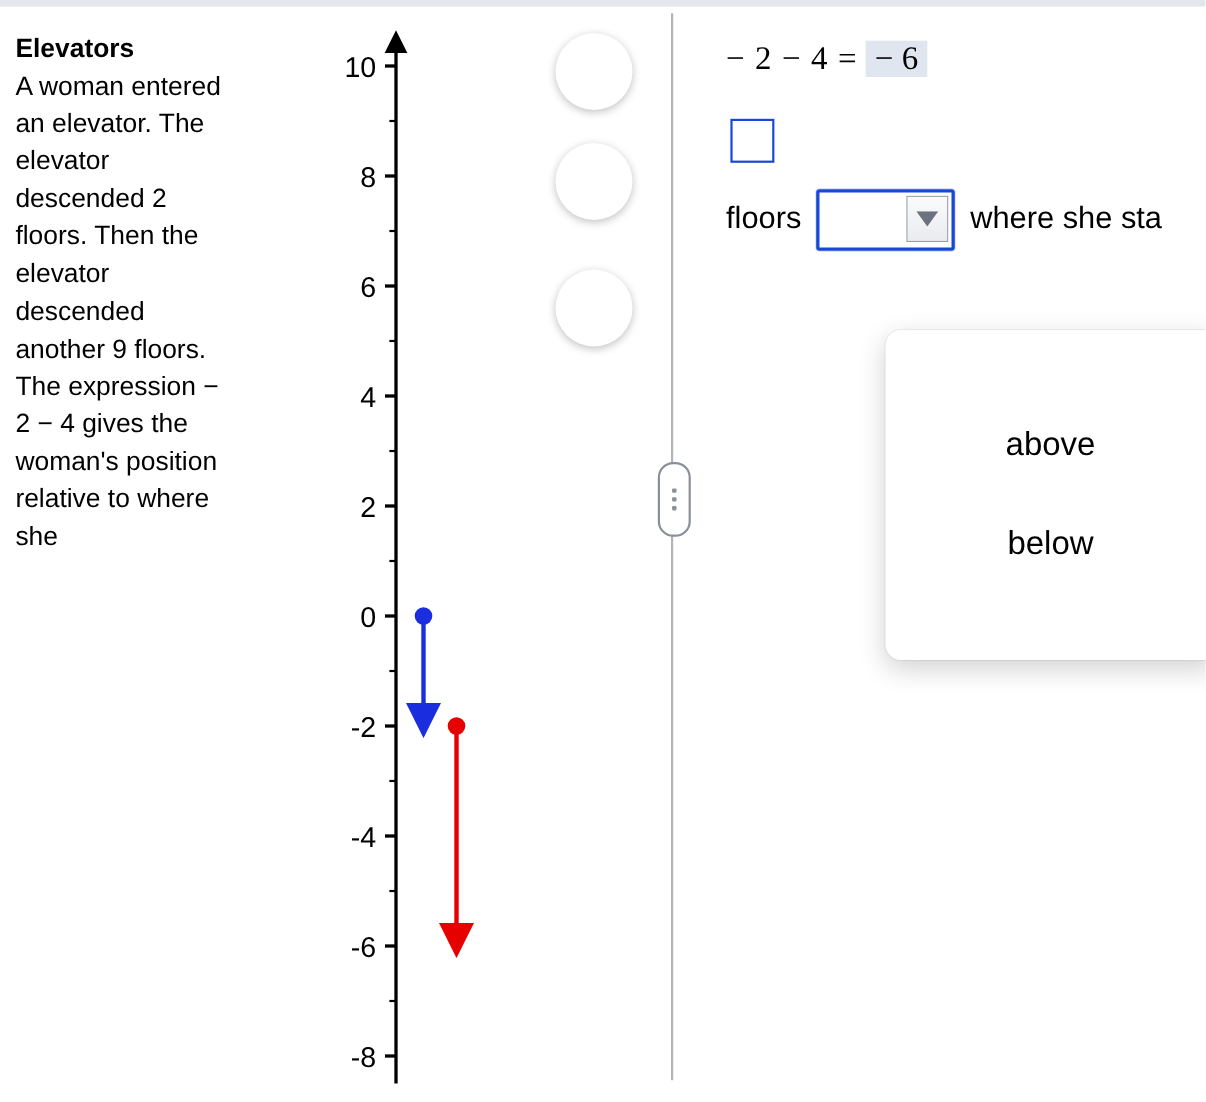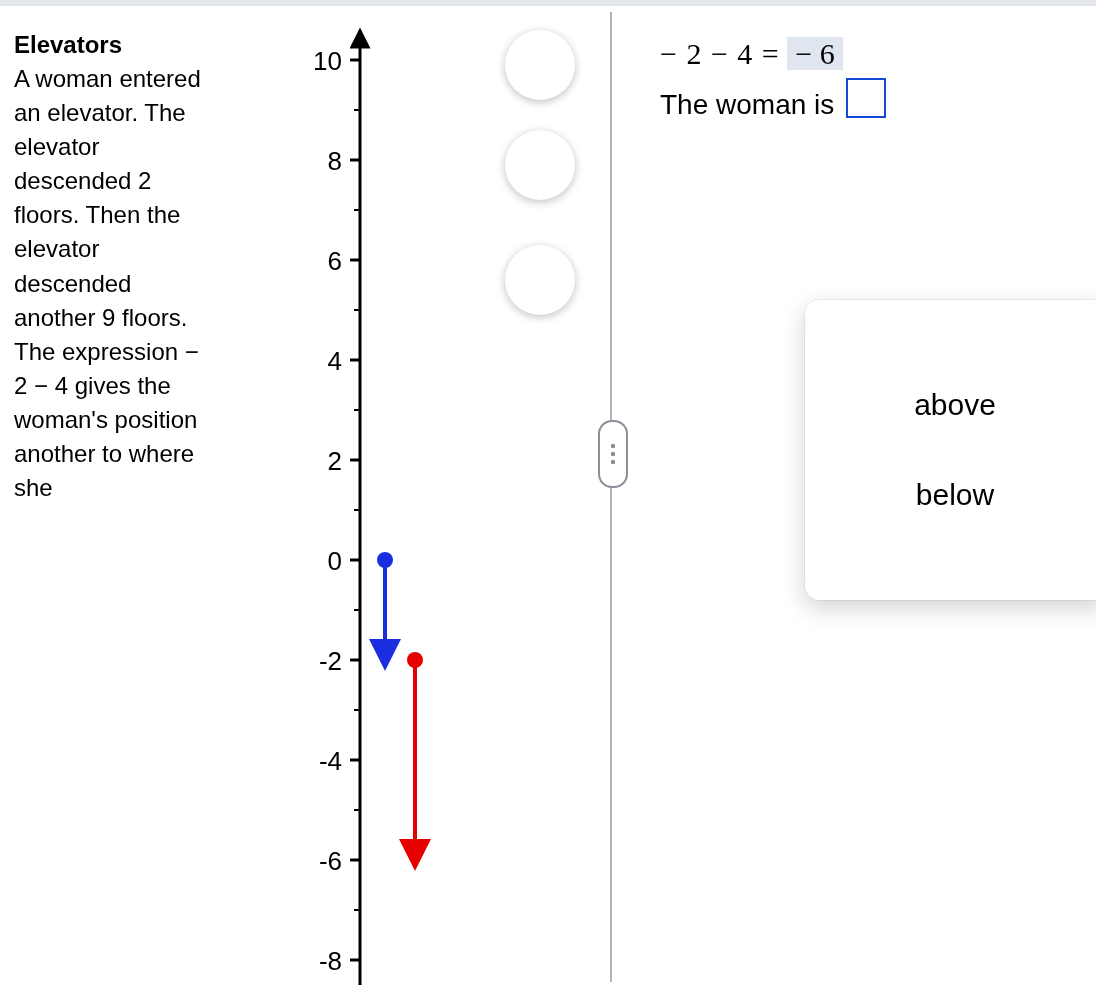--- a/index.html
+++ b/index.html
@@ -6,21 +6,21 @@
   .page{position:relative;width:1096px;height:1002px;overflow:hidden;}
   .topbar{position:absolute;left:0;right:0;top:0;height:6px;background:#e3e6ea;}
   .col-text{position:absolute;left:14px;top:28px;width:200px;font-size:24px;line-height:1.42;}
   .col-text .title{font-weight:700;display:block;}
   .chart{position:absolute;left:230px;top:20px;width:340px;height:980px;}
   .divider{position:absolute;left:610px;top:12px;width:0;height:970px;border-left:2px solid #b0b4bb;}
   .grip{position:absolute;left:598px;top:420px;width:26px;height:64px;border:2px solid #8a8f98;border-radius:14px;background:#fff;display:flex;align-items:center;justify-content:center;}
   .grip .dots{display:flex;flex-direction:column;gap:4px;}
   .grip .dots span{width:4px;height:4px;background:#8a8f98;border-radius:1px;}
   .right{position:absolute;left:660px;top:30px;width:430px;font-size:28px;line-height:1.6;}
-  .equation{font-family:"Times New Roman",serif;font-size:30px;}
+  .equation{font-family:"Times New Roman",serif;font-size:30px;margin-bottom:30px;}
   .equation .minus{letter-spacing:1px;}
   .equation .answer{background:#dfe6ef;padding:0 8px;}
   .inline-row{display:block;}
   .blank-box{display:inline-block;vertical-align:-4px;width:36px;height:36px;border:2px solid #1848d8;background:#fff;margin:0 4px;}
   .dropdown{display:inline-block;vertical-align:middle;width:120px;height:50px;border:3px solid #1848d8;border-radius:3px;background:#fff;box-shadow:0 0 0 1px rgba(24,72,216,.15);margin:0 6px;position:relative;}
   .dropdown .dd-btn{position:absolute;right:3px;top:3px;width:36px;height:40px;border:1px solid #9aa0a8;background:linear-gradient(#fafbfc,#e9ebef);display:flex;align-items:center;justify-content:center;}
   .dropdown .dd-btn svg{display:block;}
   .menu{position:absolute;left:805px;top:300px;width:300px;border-radius:14px 0 0 14px;background:#fff;box-shadow:0 8px 24px rgba(0,0,0,.18),0 0 0 1px rgba(0,0,0,.05);padding:60px 0 60px 0;font-size:30px;text-align:center;}
   .menu .item{padding:28px 0;cursor:pointer;}
   .tool-btn{position:absolute;width:70px;height:70px;border-radius:50%;background:#fff;box-shadow:0 2px 8px rgba(0,0,0,.25);left:505px;}
@@ -32,21 +32,21 @@
 </head>
 <body>
 
 <div class="page">
   <div class="topbar"></div>
 
   <div class="col-text">
     <span class="title">Elevators</span>
     <span>A woman entered an elevator. The elevator descended 2 floors. Then the elevator descended another 9 floors. The expression </span>
     <span>− 2 − 4</span>
-    <span> gives the woman's position another to where she</span>
+    <span> gives the woman's position relative to where she</span>
   </div>
 
   <div class="chart">
     <svg width="340" height="980" viewBox="0 0 340 980">
 
       <defs>
         <marker id="arrow-black" viewBox="0 0 10 10" refX="5" refY="5" markerWidth="7" markerHeight="7" orient="auto-start-reverse">
           <path d="M0,0 L10,5 L0,10 z" fill="#000"></path>
         </marker>
         <marker id="arrow-blue" viewBox="0 0 10 10" refX="5" refY="5" markerWidth="8" markerHeight="8" orient="auto-start-reverse">
@@ -116,22 +116,32 @@
         <span></span>
       </div>
   </div>
 
   <div class="right">
     <div class="equation">
       <span class="minus">− 2 − 4 =</span>
       <span class="answer">− 6</span>
     </div>
     <div class="inline-row">
-      <span>The woman is </span>
       <span class="blank-box"></span>
+    </div>
+    <div class="inline-row" style="margin-top:14px;">
+      <span>floors </span>
+      <span class="dropdown">
+        <span class="dd-btn">
+          <svg width="20" height="14">
+              <polygon points="0,0 20,0 10,14" fill="#6b7280"></polygon>
+            </svg>
+        </span>
+      </span>
+      <span> where she sta</span>
     </div>
   </div>
 
   <div class="menu">
     <div class="item">above</div>
     <div class="item">below</div>
   </div>
 </div>
 
 </body></html>

